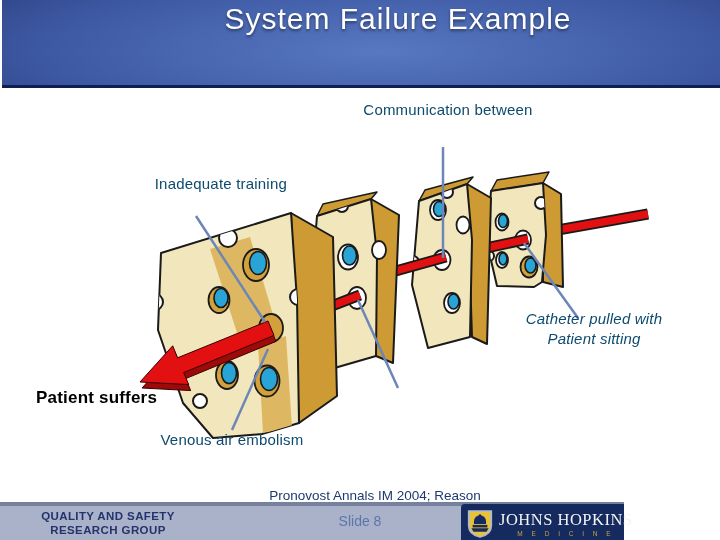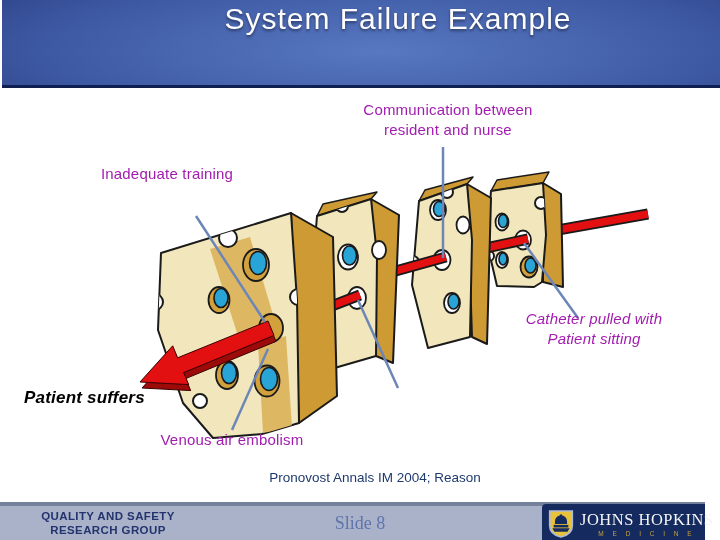--- a/index.html
+++ b/index.html
@@ -28,37 +28,37 @@
   .ring-tan{fill:var(--hole_ring);stroke:#1a1a1a;stroke-width:1.8;}
   .ring-white{fill:#fff;stroke:#1a1a1a;stroke-width:1.8;}
   .hole-blue{fill:var(--hole_blue);stroke:#1a1a1a;stroke-width:1.6;}
   .rod-outline{stroke:#1a1a1a;stroke-width:11;fill:none;}
   .rod{stroke:var(--arrow_red);stroke-width:7.5;fill:none;}
   .arrow-dark{fill:var(--arrow_dark);stroke:#3a0000;stroke-width:1;}
   .arrow-main{fill:var(--arrow_red);stroke:#3a0000;stroke-width:1;stroke-linejoin:round;}
   .leader{stroke:var(--leader_blue);stroke-width:2.5;fill:none;}
   
   .lbl{
-    position:absolute;text-align:center;color:#a21caf;
+    position:absolute;text-align:center;color:#0c4a6e;
     font-size:15px;line-height:20px;letter-spacing:.2px;
   }
   .lbl-patient{position:absolute;color:#000;font-size:17px;font-weight:bold;letter-spacing:.2px;}
   .citation{position:absolute;text-align:center;color:var(--citation_navy);font-size:13.5px;}
   
   .footer{
-    position:absolute;left:0;top:502px;width:705px;height:38px;
+    position:absolute;left:0;top:502px;width:624px;height:38px;
     background:var(--footer_bg);border-top:4px solid var(--footer_line);box-sizing:border-box;
   }
   .qsrg{
     position:absolute;left:18px;top:4px;width:180px;text-align:center;
     color:var(--footer_text);font-weight:bold;font-size:11.5px;line-height:13.5px;letter-spacing:.4px;
   }
   .slide-num{
     position:absolute;left:300px;top:7px;width:120px;text-align:center;
-    color:var(--slide_num_blue);font-size:18px;font-family:Liberation Serif, serif;
+    color:var(--slide_num_blue);font-size:14px;
   }
   .jh-logo{
     position:absolute;right:0px;top:-2px;width:163px;height:40px;
     background:var(--logo_navy);border-top-left-radius:4px;
     display:flex;align-items:center;
   }
   .jh-shield{margin-left:6px;flex:0 0 auto;}
   .jh-text{margin-left:6px;display:flex;flex-direction:column;align-items:center;}
   .jh-name{
     font-family:"Liberation Serif",serif;color:#f4f4f4;font-size:16.5px;
@@ -187,33 +187,32 @@
 
     <path class="leader" d="M443,147 L443,258"></path>
     <path class="leader" d="M196,216 L265,322"></path>
     <path class="leader" d="M268,349 L232,430"></path>
     <path class="leader" d="M398,388 L358,300"></path>
     <path class="leader" d="M578,318 L524,243"></path>
   </svg>
 
   <div class="lbl" style="left:318px;top:100px;width:260px;">
     <div>Communication between</div>
-    <div>resident and nurse</div>
-  </div>
-  <div class="lbl" style="left:47px;top:164px;width:240px;">
+  </div>
+  <div class="lbl" style="left:47px;top:174px;width:240px;text-align:right;">
     <div>Inadequate training</div>
   </div>
   <div class="lbl" style="left:479px;top:309px;width:230px;font-style:italic;">
     <div>Catheter pulled with</div>
     <div>Patient sitting</div>
   </div>
   <div class="lbl" style="left:122px;top:430px;width:220px;text-align:center;">Venous air embolism</div>
-  <div class="lbl-patient" style="left:24px;top:388px;font-style:italic;">Patient suffers</div>
-
-  <div class="citation" style="left:225px;top:470px;width:300px;">Pronovost Annals IM 2004; Reason</div>
+  <div class="lbl-patient" style="left:36px;top:388px;">Patient suffers</div>
+
+  <div class="citation" style="left:225px;top:488px;width:300px;">Pronovost Annals IM 2004; Reason</div>
 
   <div class="footer">
     <div class="qsrg">
       <div>QUALITY AND SAFETY</div>
       <div>RESEARCH GROUP</div>
     </div>
     <div class="slide-num">Slide 8</div>
     <div class="jh-logo">
       <svg class="jh-shield" width="26" height="30" viewBox="0 0 30 34">
         <path d="M2,2 H28 V19 Q28,29 15,32 Q2,29 2,19 Z" fill="#e8c23b" stroke="#aebbd6" stroke-width="2"></path>

